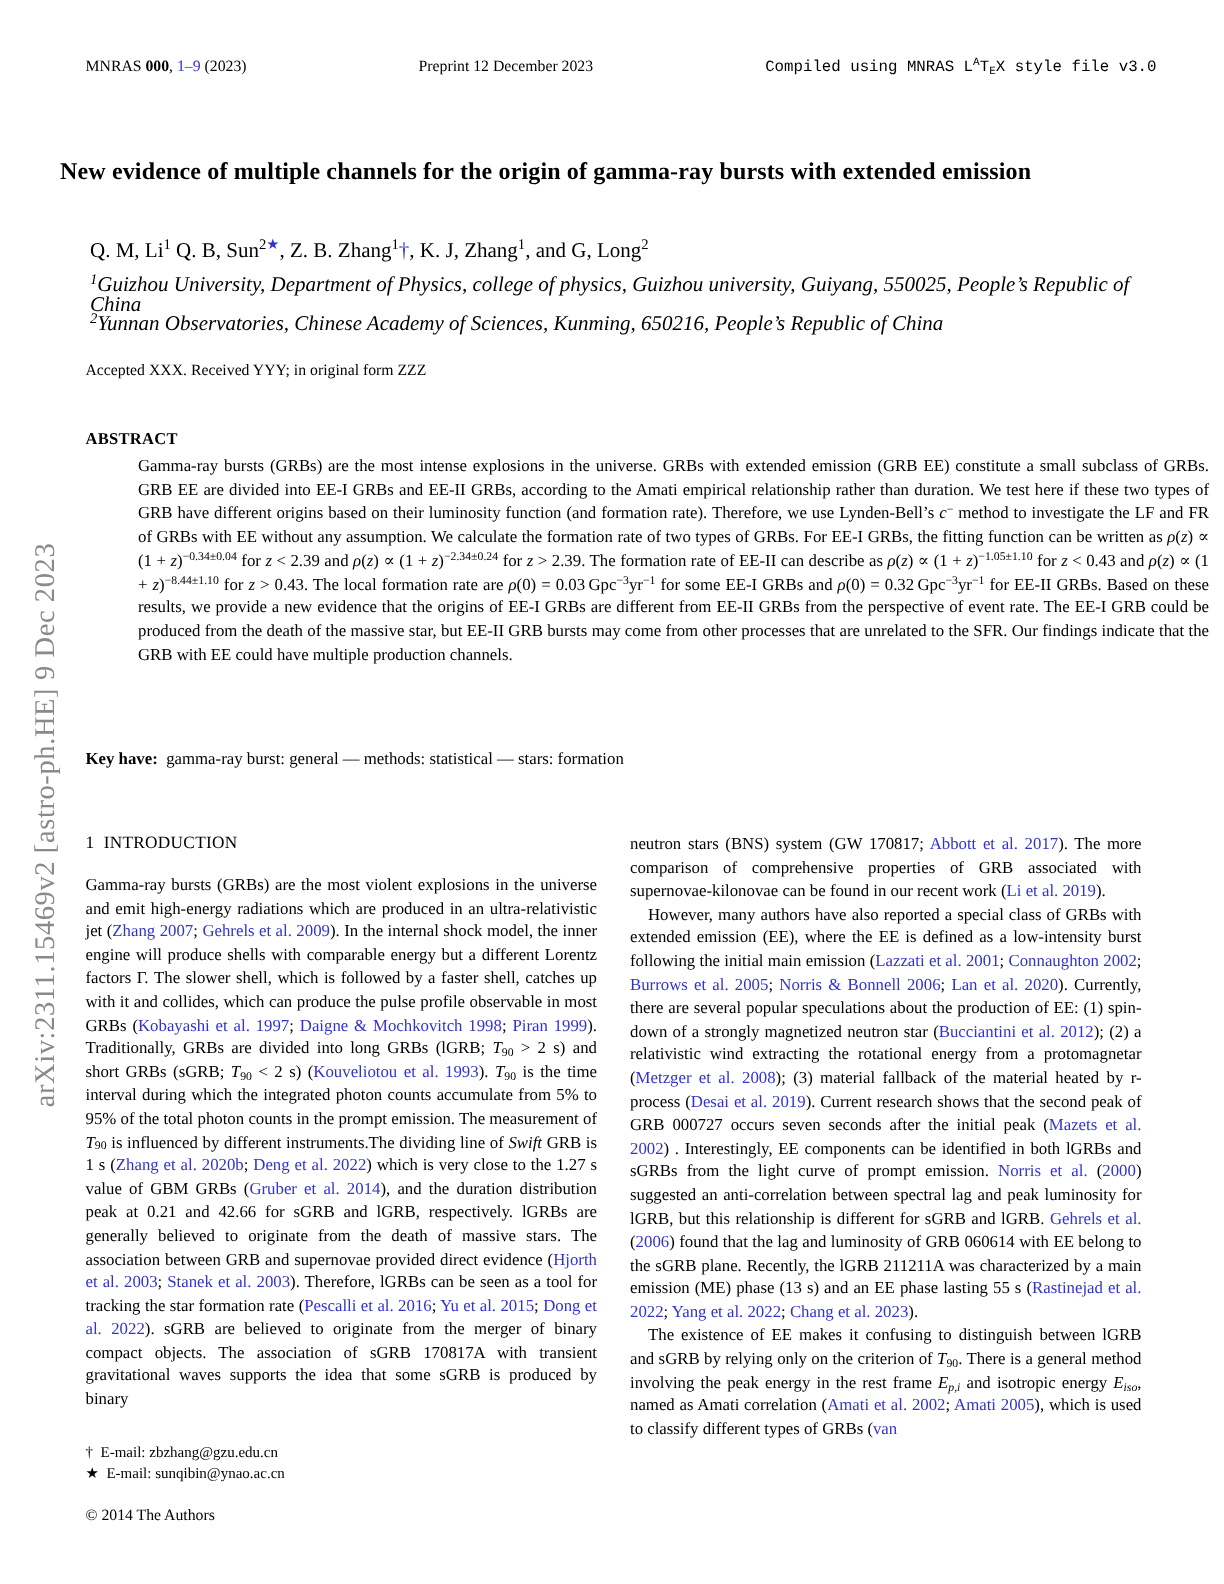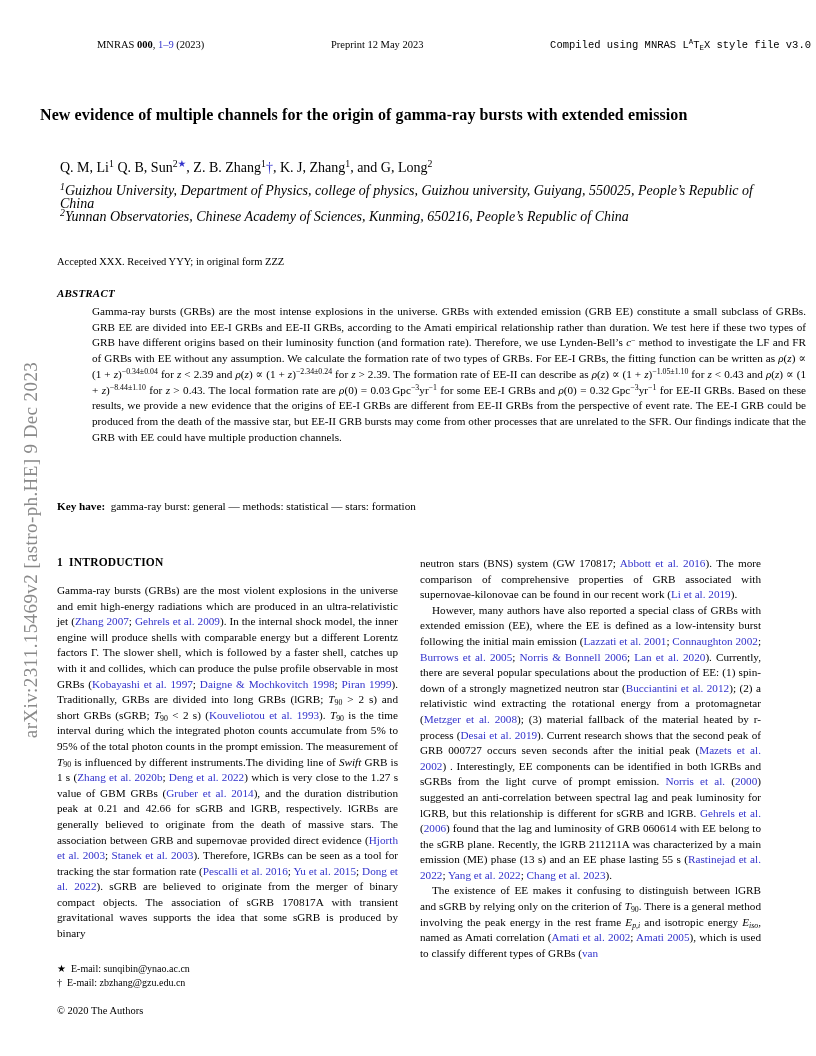--- a/index.html
+++ b/index.html
@@ -5,55 +5,55 @@
   :root{ --link:#3333cc; --stamp:#8a8a8a; }
   html,body{margin:0;padding:0;}
   body{
     width:816px;height:1056px;background:#ffffff;position:relative;overflow:hidden;
     font-family:"Liberation Serif","DejaVu Serif",serif;color:#000;
     -webkit-font-smoothing:antialiased;
   }
   .cite{color:var(--link);}
   sup{font-size:0.70em;line-height:0;vertical-align:baseline;position:relative;top:-0.48em;}
   sub{font-size:0.70em;line-height:0;vertical-align:baseline;position:relative;top:0.25em;}
-  #running-header{position:absolute;top:39px;left:57px;width:714px;display:flex;font-size:10.5px;line-height:12px;margin-left:40px;}
+  #running-header{position:absolute;top:39px;left:57px;width:714px;display:flex;font-size:10.5px;line-height:12px;}
   #running-header .h-left{flex:0 0 auto;}
   #running-header .h-center{flex:1 1 auto;text-align:center;}
   #running-header .h-right{flex:0 0 auto;text-align:right;font-family:Liberation Mono, monospace;}
   #paper-title{position:absolute;top:91px;left:40px;width:716px;font-size:16px;font-weight:bold;line-height:26px;letter-spacing:0.1px;}
   #author-line{position:absolute;top:159px;left:60px;width:712px;font-size:14px;line-height:18px;}
   #affiliations{position:absolute;top:184px;left:60px;width:712px;font-size:14px;font-style:italic;line-height:13px;}
-  #dates-line{position:absolute;top:256px;left:57px;width:714px;font-size:10.5px;}
-  #abstract-label{position:absolute;top:287px;left:57px;font-size:11px;font-weight:bold;letter-spacing:0.2px;font-style:italic;}
+  #dates-line{position:absolute;top:242px;left:57px;width:714px;font-size:10.5px;}
+  #abstract-label{position:absolute;top:287px;left:57px;font-size:11px;font-weight:bold;letter-spacing:0.2px;}
   #abstract-body{position:absolute;top:304px;left:57px;width:714px;font-size:11.2px;line-height:15.7px;text-align:justify;margin-left:35px;}
   #keywords-line{position:absolute;top:500px;left:57px;width:714px;font-size:11.2px;}
   .col{position:absolute;top:556px;width:341px;}
   #col-left{left:57px;}
   #col-right{left:420px;}
-  h2.section-heading{font-size:11.5px;font-weight:bold;margin:0 0 15px 0;letter-spacing:0.2px;}
+  h2.section-heading{font-size:11.5px;font-weight:normal;margin:0 0 15px 0;letter-spacing:0.2px;}
   p.body-par{font-size:11.2px;line-height:15.6px;text-align:justify;margin:0;}
   p.indented{text-indent:12px;}
   #footnote-block{position:absolute;top:962px;left:57px;width:341px;font-size:10px;line-height:13.5px;}
   #copyright-line{position:absolute;top:1005px;left:57px;font-size:10.5px;}
   #arxiv-stamp{
     position:absolute;top:550px;left:31px;white-space:nowrap;
     transform:translate(-50%,-50%) rotate(-90deg);
     font-size:19px;color:var(--stamp);letter-spacing:0.4px;
   }
 </style>
 </head>
 <body>
 
 <div class="page">
 
   <div id="arxiv-stamp">arXiv:2311.15469v2  [astro-ph.HE]  9 Dec 2023</div>
 
   <div id="running-header">
     <span class="h-left">MNRAS <b>000</b>, <span class="cite">1–9</span> (2023)</span>
-    <span class="h-center">Preprint 12 May 2023</span>
+    <span class="h-center">Preprint 12 December 2023</span>
     <span class="h-right">Compiled using MNRAS L<sup>A</sup>T<sub>E</sub>X style file v3.0</span>
   </div>
 
   <h1 id="paper-title">New evidence of multiple channels for the origin of gamma-ray bursts with extended emission</h1>
 
   <div id="author-line">Q. M, Li<sup>1</sup> Q. B, Sun<sup>2</sup><span class="cite"><sup>★</sup></span>, Z. B. Zhang<sup>1</sup><span class="cite">†</span>, K. J, Zhang<sup>1</sup>, and G, Long<sup>2</sup></div>
 
   <div id="affiliations">
     <div><sup>1</sup>Guizhou University, Department of Physics, college of physics, Guizhou university, Guiyang, 550025, People’s Republic of China</div>
     <div><sup>2</sup>Yunnan Observatories, Chinese Academy of Sciences, Kunming, 650216, People’s Republic of China</div>
@@ -65,25 +65,25 @@
   <div id="abstract-body">Gamma-ray bursts (GRBs) are the most intense explosions in the universe. GRBs with extended emission (GRB EE) constitute a small subclass of GRBs. GRB EE are divided into EE-I GRBs and EE-II GRBs, according to the Amati empirical relationship rather than duration. We test here if these two types of GRB have different origins based on their luminosity function (and formation rate). Therefore, we use Lynden-Bell’s <i>c</i><sup>−</sup> method to investigate the LF and FR of GRBs with EE without any assumption. We calculate the formation rate of two types of GRBs. For EE-I GRBs, the fitting function can be written as <i>ρ</i>(<i>z</i>) ∝ (1 + <i>z</i>)<sup>−0.34±0.04</sup> for <i>z</i> &lt; 2.39 and <i>ρ</i>(<i>z</i>) ∝ (1 + <i>z</i>)<sup>−2.34±0.24</sup> for <i>z</i> &gt; 2.39. The formation rate of EE-II can describe as <i>ρ</i>(<i>z</i>) ∝ (1 + <i>z</i>)<sup>−1.05±1.10</sup> for <i>z</i> &lt; 0.43 and <i>ρ</i>(<i>z</i>) ∝ (1 + <i>z</i>)<sup>−8.44±1.10</sup> for <i>z</i> &gt; 0.43. The local formation rate are <i>ρ</i>(0) = 0.03 Gpc<sup>−3</sup>yr<sup>−1</sup> for some EE-I GRBs and <i>ρ</i>(0) = 0.32 Gpc<sup>−3</sup>yr<sup>−1</sup> for EE-II GRBs. Based on these results, we provide a new evidence that the origins of EE-I GRBs are different from EE-II GRBs from the perspective of event rate. The EE-I GRB could be produced from the death of the massive star, but EE-II GRB bursts may come from other processes that are unrelated to the SFR. Our findings indicate that the GRB with EE could have multiple production channels.</div>
 
   <div id="keywords-line"><b>Key have:</b>&nbsp; gamma-ray burst: general — methods: statistical — stars: formation</div>
 
   <div id="col-left" class="col">
     <h2 class="section-heading">1&nbsp;&nbsp;INTRODUCTION</h2>
     <p class="body-par">Gamma-ray bursts (GRBs) are the most violent explosions in the universe and emit high-energy radiations which are produced in an ultra-relativistic jet (<span class="cite">Zhang 2007</span>; <span class="cite">Gehrels et al. 2009</span>). In the internal shock model, the inner engine will produce shells with comparable energy but a different Lorentz factors Γ. The slower shell, which is followed by a faster shell, catches up with it and collides, which can produce the pulse profile observable in most GRBs (<span class="cite">Kobayashi et al. 1997</span>; <span class="cite">Daigne &amp; Mochkovitch 1998</span>; <span class="cite">Piran 1999</span>). Traditionally, GRBs are divided into long GRBs (lGRB; <i>T</i><sub>90</sub> &gt; 2 s) and short GRBs (sGRB; <i>T</i><sub>90</sub> &lt; 2 s) (<span class="cite">Kouveliotou et al. 1993</span>). <i>T</i><sub>90</sub> is the time interval during which the integrated photon counts accumulate from 5% to 95% of the total photon counts in the prompt emission. The measurement of <i>T</i><sub>90</sub> is influenced by different instruments.The dividing line of <i>Swift</i> GRB is 1 s (<span class="cite">Zhang et al. 2020b</span>; <span class="cite">Deng et al. 2022</span>) which is very close to the 1.27 s value of GBM GRBs (<span class="cite">Gruber et al. 2014</span>), and the duration distribution peak at 0.21 and 42.66 for sGRB and lGRB, respectively. lGRBs are generally believed to originate from the death of massive stars. The association between GRB and supernovae provided direct evidence (<span class="cite">Hjorth et al. 2003</span>; <span class="cite">Stanek et al. 2003</span>). Therefore, lGRBs can be seen as a tool for tracking the star formation rate (<span class="cite">Pescalli et al. 2016</span>; <span class="cite">Yu et al. 2015</span>; <span class="cite">Dong et al. 2022</span>). sGRB are believed to originate from the merger of binary compact objects. The association of sGRB 170817A with transient gravitational waves supports the idea that some sGRB is produced by binary</p>
   </div>
 
   <div id="col-right" class="col">
-    <p class="body-par">neutron stars (BNS) system (GW 170817; <span class="cite">Abbott et al. 2016</span>). The more comparison of comprehensive properties of GRB associated with supernovae-kilonovae can be found in our recent work (<span class="cite">Li et al. 2019</span>).</p>
+    <p class="body-par">neutron stars (BNS) system (GW 170817; <span class="cite">Abbott et al. 2017</span>). The more comparison of comprehensive properties of GRB associated with supernovae-kilonovae can be found in our recent work (<span class="cite">Li et al. 2019</span>).</p>
     <p class="body-par indented">However, many authors have also reported a special class of GRBs with extended emission (EE), where the EE is defined as a low-intensity burst following the initial main emission (<span class="cite">Lazzati et al. 2001</span>; <span class="cite">Connaughton 2002</span>; <span class="cite">Burrows et al. 2005</span>; <span class="cite">Norris &amp; Bonnell 2006</span>; <span class="cite">Lan et al. 2020</span>). Currently, there are several popular speculations about the production of EE: (1) spin-down of a strongly magnetized neutron star (<span class="cite">Bucciantini et al. 2012</span>); (2) a relativistic wind extracting the rotational energy from a protomagnetar (<span class="cite">Metzger et al. 2008</span>); (3) material fallback of the material heated by r-process (<span class="cite">Desai et al. 2019</span>). Current research shows that the second peak of GRB 000727 occurs seven seconds after the initial peak (<span class="cite">Mazets et al. 2002</span>) . Interestingly, EE components can be identified in both lGRBs and sGRBs from the light curve of prompt emission. <span class="cite">Norris et al.</span> (<span class="cite">2000</span>) suggested an anti-correlation between spectral lag and peak luminosity for lGRB, but this relationship is different for sGRB and lGRB. <span class="cite">Gehrels et al.</span> (<span class="cite">2006</span>) found that the lag and luminosity of GRB 060614 with EE belong to the sGRB plane. Recently, the lGRB 211211A was characterized by a main emission (ME) phase (13 s) and an EE phase lasting 55 s (<span class="cite">Rastinejad et al. 2022</span>; <span class="cite">Yang et al. 2022</span>; <span class="cite">Chang et al. 2023</span>).</p>
     <p class="body-par indented">The existence of EE makes it confusing to distinguish between lGRB and sGRB by relying only on the criterion of <i>T</i><sub>90</sub>. There is a general method involving the peak energy in the rest frame <i>E</i><sub><i>p,i</i></sub> and isotropic energy <i>E</i><sub><i>iso</i></sub>, named as Amati correlation (<span class="cite">Amati et al. 2002</span>; <span class="cite">Amati 2005</span>), which is used to classify different types of GRBs (<span class="cite">van</span></p>
   </div>
 
   <div id="footnote-block">
+    <div>†&nbsp; E-mail: zbzhang@gzu.edu.cn</div>
     <div>★&nbsp; E-mail: sunqibin@ynao.ac.cn</div>
-    <div>†&nbsp; E-mail: zbzhang@gzu.edu.cn</div>
   </div>
 
-  <div id="copyright-line">© 2020 The Authors</div>
+  <div id="copyright-line">© 2014 The Authors</div>
 
 </div>
 
 </body></html>

